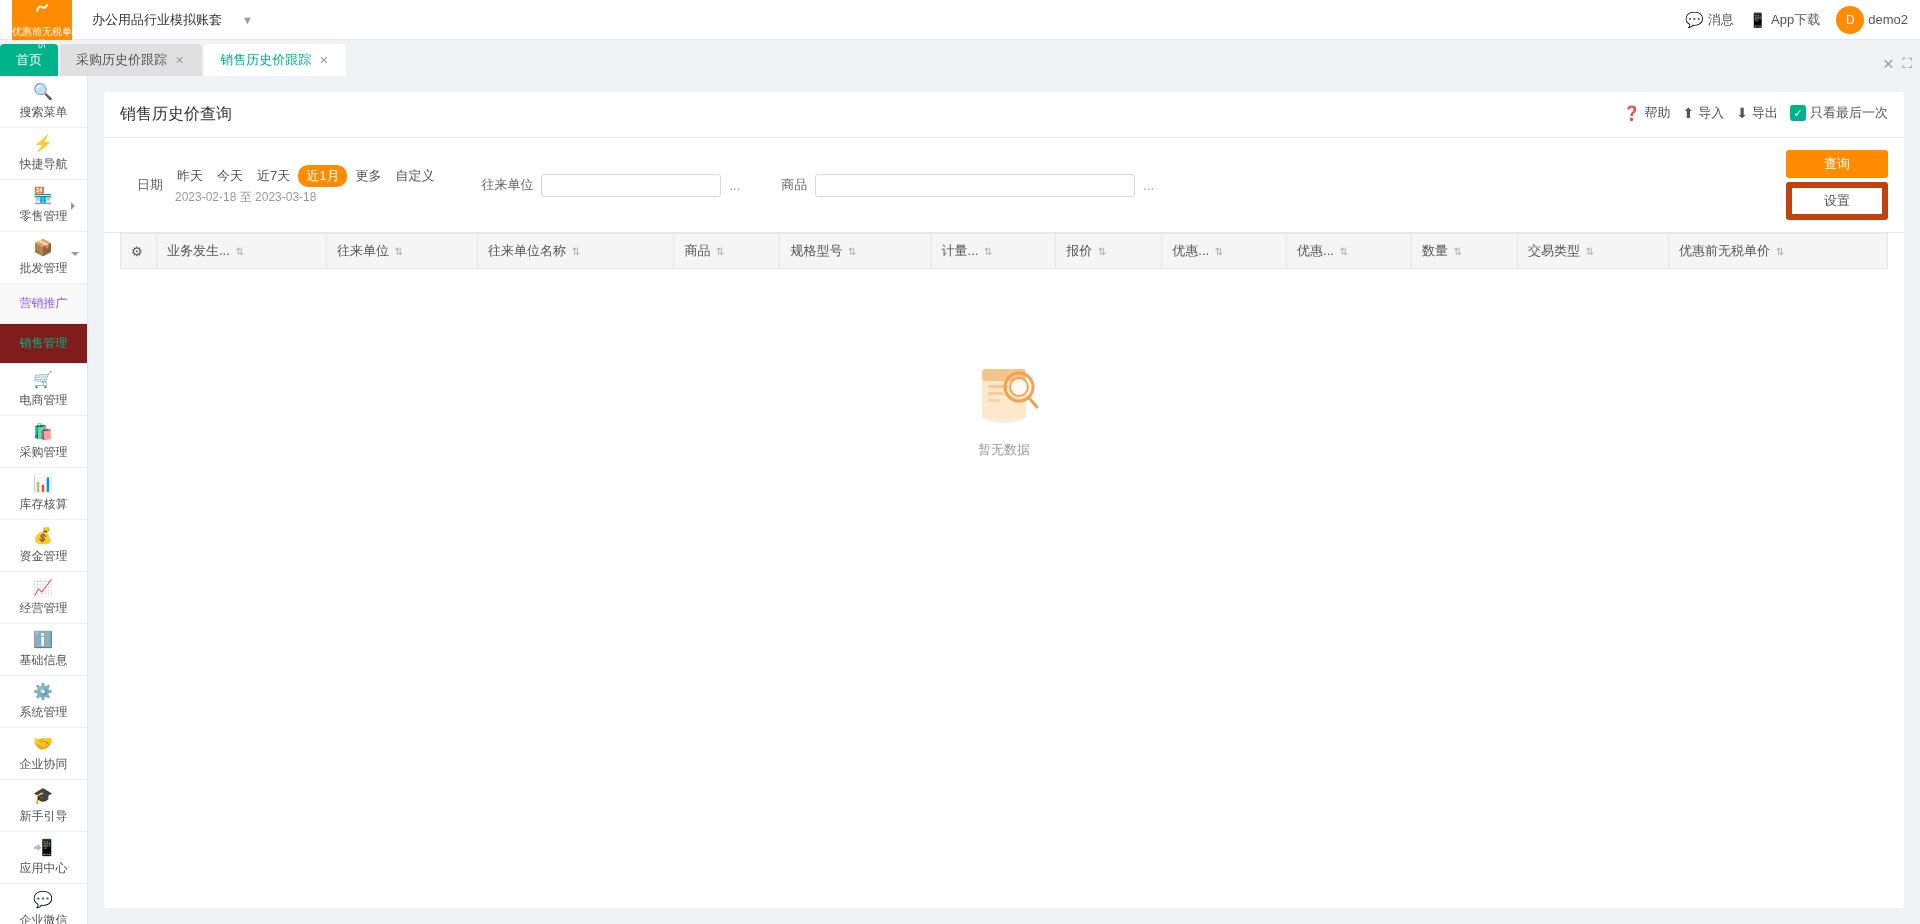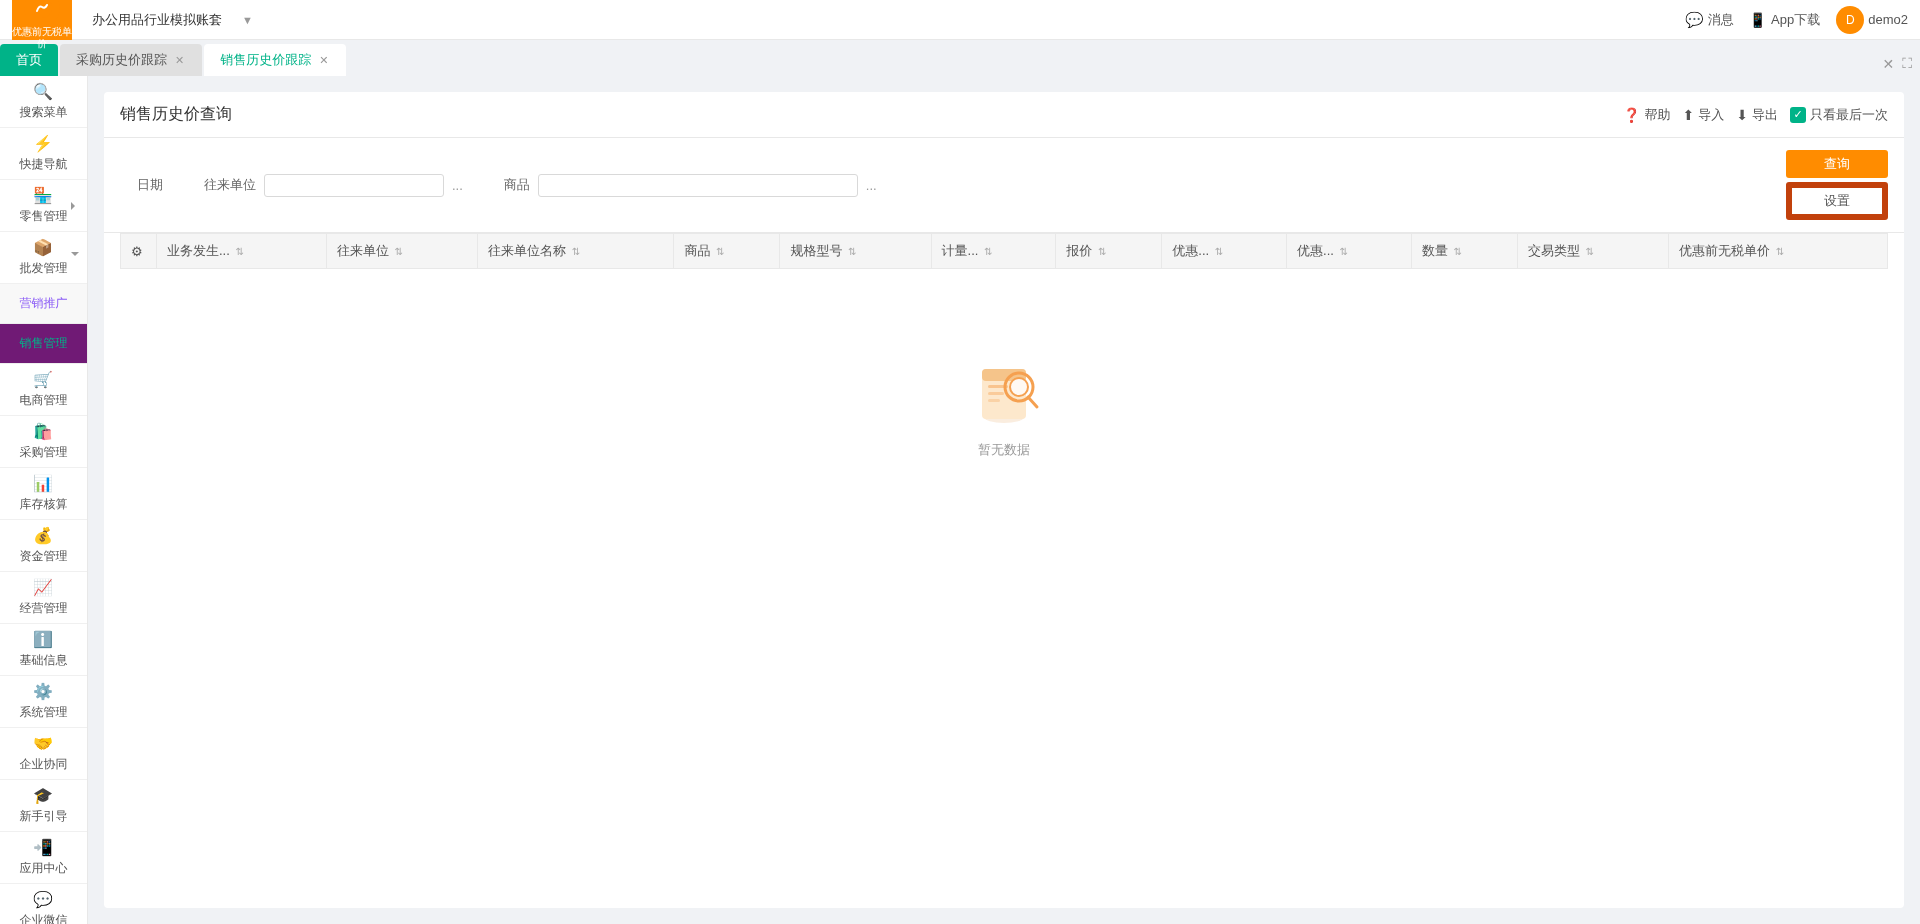--- a/index.html
+++ b/index.html
@@ -137,42 +137,42 @@
     .sidebar-sub-item {
       display: flex; align-items: center; justify-content: center;
       height: 40px;
       cursor: pointer;
       font-size: 12px;
       color: #8b5cf6;
       border-bottom: 1px solid #eee;
       padding: 0 8px;
       text-align: center;
     }
-    .sidebar-sub-item.active { color: #00b388; background: #701a75; }
+    .sidebar-sub-item.active { color: #00b388; background: #7f1d1d; }
 
     
     .main-content {
       margin-top: 76px;
       margin-left: 88px;
       padding: 16px;
       min-height: calc(100vh - 76px);
       background: #f0f2f5;
     }
 
     .page-container {
       background: #fff;
       border-radius: 4px;
       min-height: calc(100vh - 108px);
     }
 
     
     .page-header {
       padding: 12px 16px;
       border-bottom: 1px solid #e8e8e8;
-      display: flex; align-items: center; justify-content: space-between;
+      display: flex; align-items: flex-start; justify-content: space-between;
     }
     .page-title {
       font-size: 16px;
       font-weight: 500;
       color: #333;
     }
     .page-header-actions {
       display: flex; align-items: center; gap: 12px;
     }
     .header-action-btn {
@@ -454,20 +454,31 @@
             <span style="color:white;font-size:11px;">✓</span>
           </div>
           <span>只看最后一次</span>
         </div>
       </div>
     </div>
 
     <div class="filter-area">
       <div class="filter-group">
         <span class="filter-label">日期</span>
+        <div style="display:flex;flex-direction:column;gap:2px;">
+          <div class="date-tabs">
+            <span class="date-tab">昨天</span>
+            <span class="date-tab">今天</span>
+            <span class="date-tab">近7天</span>
+            <span class="date-tab active">近1月</span>
+            <span class="date-tab">更多</span>
+            <span class="date-tab">自定义</span>
+          </div>
+          <span class="date-range-text">2023-02-18 至 2023-03-18</span>
+        </div>
       </div>
 
       <div class="filter-group">
         <span class="filter-label">往来单位</span>
         <input type="text" class="filter-input" style="width: 180px;">
         <span class="filter-ellipsis">...</span>
       </div>
 
       <div class="filter-group">
         <span class="filter-label">商品</span>

